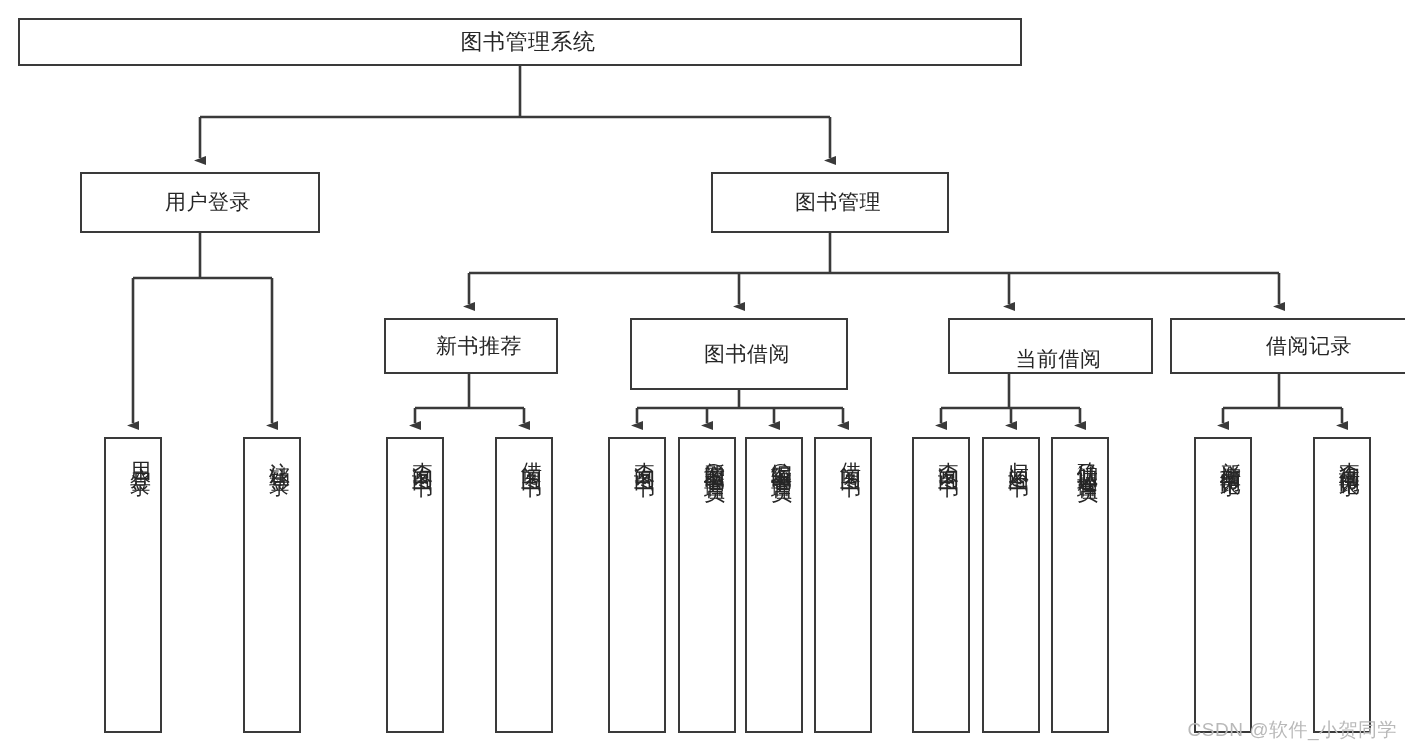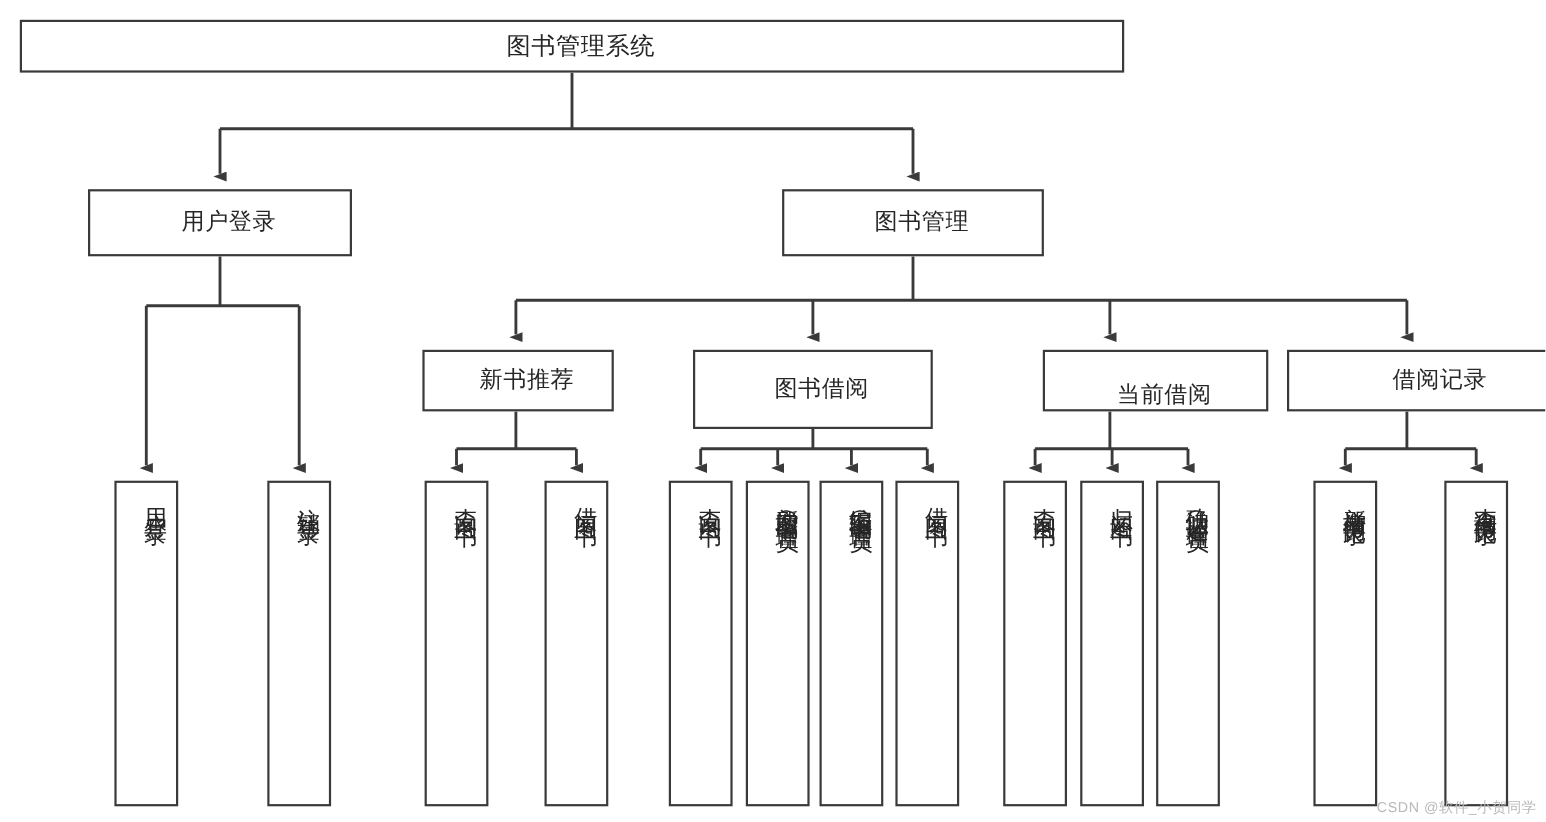--- a/index.html
+++ b/index.html
@@ -67,21 +67,21 @@
     white-space: nowrap;
     color: #262626;
   }
   .node.leaf.tall-text .node-label {
     letter-spacing: 3px;
   }
   #watermark {
     position: absolute;
     right: 8px;
     bottom: 4px;
-    font-size: 13px;
+    font-size: 19px;
     color: #b9b9b9;
     letter-spacing: 0.5px;
     white-space: nowrap;
     user-select: none;
   }
 </style>
 </head>
 <body>
 
 <div id="diagram-root">

